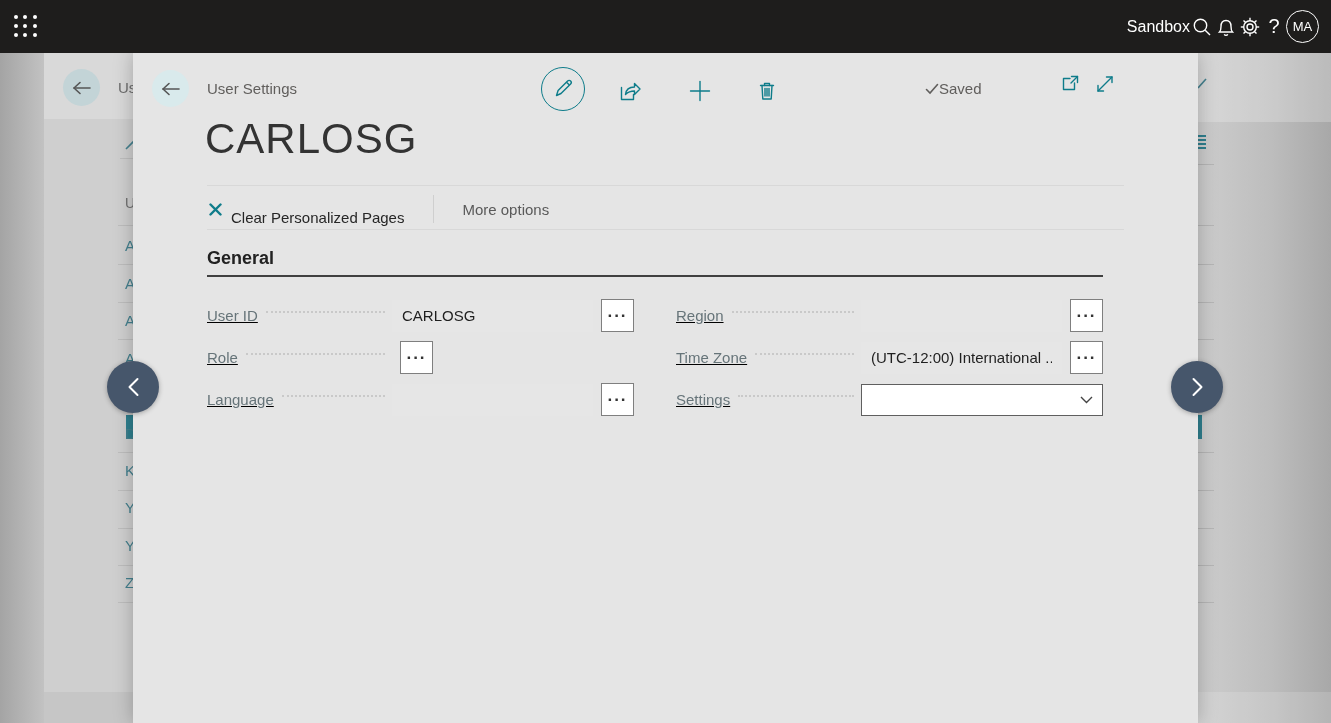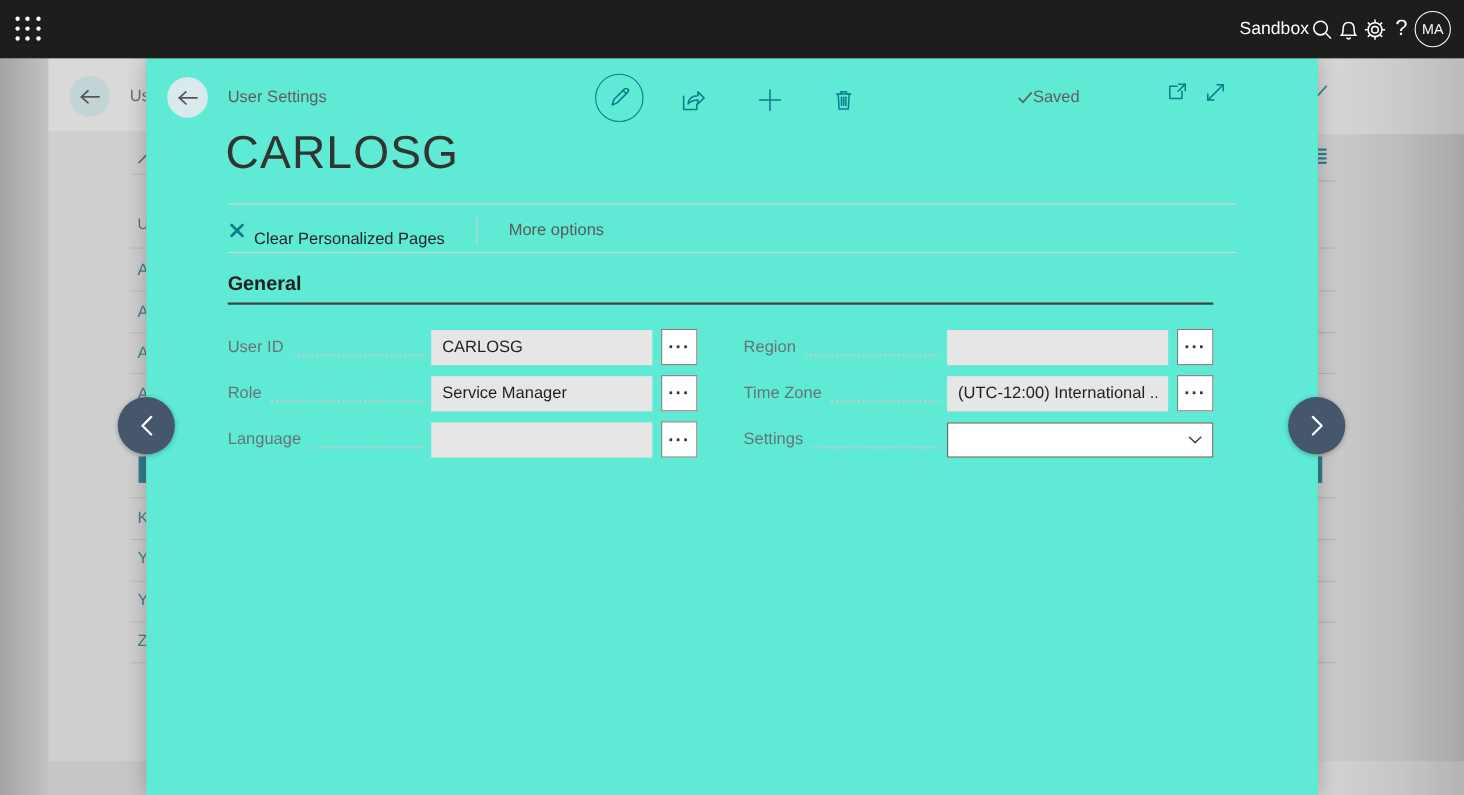--- a/index.html
+++ b/index.html
@@ -44,21 +44,21 @@
   #bg-right .bottom { position:absolute; left:0; top:639px; width:133px; height:31px;
     background:rgba(255,255,255,.15); }
   .bgr-divider { position:absolute; left:0; width:16px; height:1px; background:#b5b5b5; }
   #bg-expand-frag { position:absolute; left:0; top:22px; width:10px; height:12px; }
   #bg-list-frag { position:absolute; left:0; top:82px; }
   #bg-list-frag i { display:block; width:8px; height:2px; background:#2f7f8e; margin-bottom:2px; }
   #bg-sel-frag-r { position:absolute; left:0; top:362px; width:4px; height:24px; background:#2f7f8e; }
 
   
   #modal { position:absolute; left:133px; top:53px; width:1065px; height:670px;
-    background:#5eead4; box-shadow:0 0 18px rgba(0,0,0,.25); z-index:10; }
+    background:#e5e5e5; box-shadow:0 0 18px rgba(0,0,0,.25); z-index:10; }
   #back-circle { position:absolute; left:19px; top:17px; width:37px; height:37px; border-radius:50%;
     background:#d9eaec; display:flex; align-items:center; justify-content:center; cursor:pointer; }
   #page-caption { position:absolute; left:74px; top:27px; font-size:15px; color:#605e5c; }
   #page-title { position:absolute; left:72px; top:62px; font-size:42px; font-weight:300;
     color:#333; letter-spacing:1px; }
 
   .toolbar-icon { position:absolute; top:22px; width:32px; height:32px;
     display:flex; align-items:center; justify-content:center; cursor:pointer; }
   .toolbar-icon svg { stroke:#0e7c8a; fill:none; stroke-width:1.4; stroke-linecap:round; stroke-linejoin:round; }
   #edit-circle { position:absolute; left:408px; top:14px; width:44px; height:44px; border-radius:50%;
@@ -75,21 +75,21 @@
   #clear-pages { display:flex; align-items:center; gap:9px; cursor:pointer; }
   #clear-pages span { font-size:15px; color:#262626;margin-top:16px; }
   #clear-pages svg { stroke:#0e7c8a; stroke-width:2.4; stroke-linecap:round; }
   #action-sep { width:1px; height:28px; background:#cfcfcf; margin:0 28px 0 29px; }
   #more-options { font-size:15px; color:#595959; cursor:pointer; }
 
   #general-heading { position:absolute; left:74px; top:195px; font-size:18px; font-weight:700; color:#222; cursor:pointer; }
   #general-underline { position:absolute; left:74px; top:222px; width:896px; height:2px; background:#404040; }
 
   .frow { position:absolute; width:427px; height:33px; display:flex; align-items:center; }
-  .flabelwrap { width:185px; display:flex; align-items:flex-end; padding-right:7px; }
+  .flabelwrap { width:185px; display:flex; align-items:flex-start; padding-right:7px;text-decoration:underline; }
   .flabel { font-size:15px; color:#667479; white-space:nowrap; padding-right:8px; }
   .leader { flex:1; height:0; border-top:2px dotted #c9c9c9; margin-top:4px; }
   .finput { width:201px; height:32px; background:#e6e6e6; border:none; outline:none;
     font-family:inherit; font-size:15px; color:#1f1f1f; padding:0 10px; }
   .assist { width:33px; height:33px; margin-left:8px; background:#fff; border:1px solid #7f7f7f;
     color:#333; font-size:17px; font-weight:700; letter-spacing:1px; line-height:1;
     display:flex; align-items:center; justify-content:center; cursor:pointer; }
   .selectbox { width:242px; height:32px; background:#fff; border:1px solid #5f5f5f;
     display:flex; align-items:center; cursor:pointer; }
   .selectbox .selval { flex:1; font-size:15px; color:#1f1f1f; padding:0 10px; }
@@ -308,21 +308,20 @@
     <input class="finput" readonly="" value="CARLOSG" style="">
     <button class="assist">
         <span>···</span>
       </button>
   </div>
   <div class="frow" style="left:74px; top:288px;">
     <span class="flabelwrap">
         <span class="flabel">Role</span>
         <span class="leader"></span>
       </span>
-    <input class="finput" readonly="" value="Service Manager" style="">
     <button class="assist">
         <span>···</span>
       </button>
   </div>
   <div class="frow" style="left:74px; top:330px;">
     <span class="flabelwrap">
         <span class="flabel">Language</span>
         <span class="leader"></span>
       </span>
     <input class="finput" readonly="" value="" style="">

